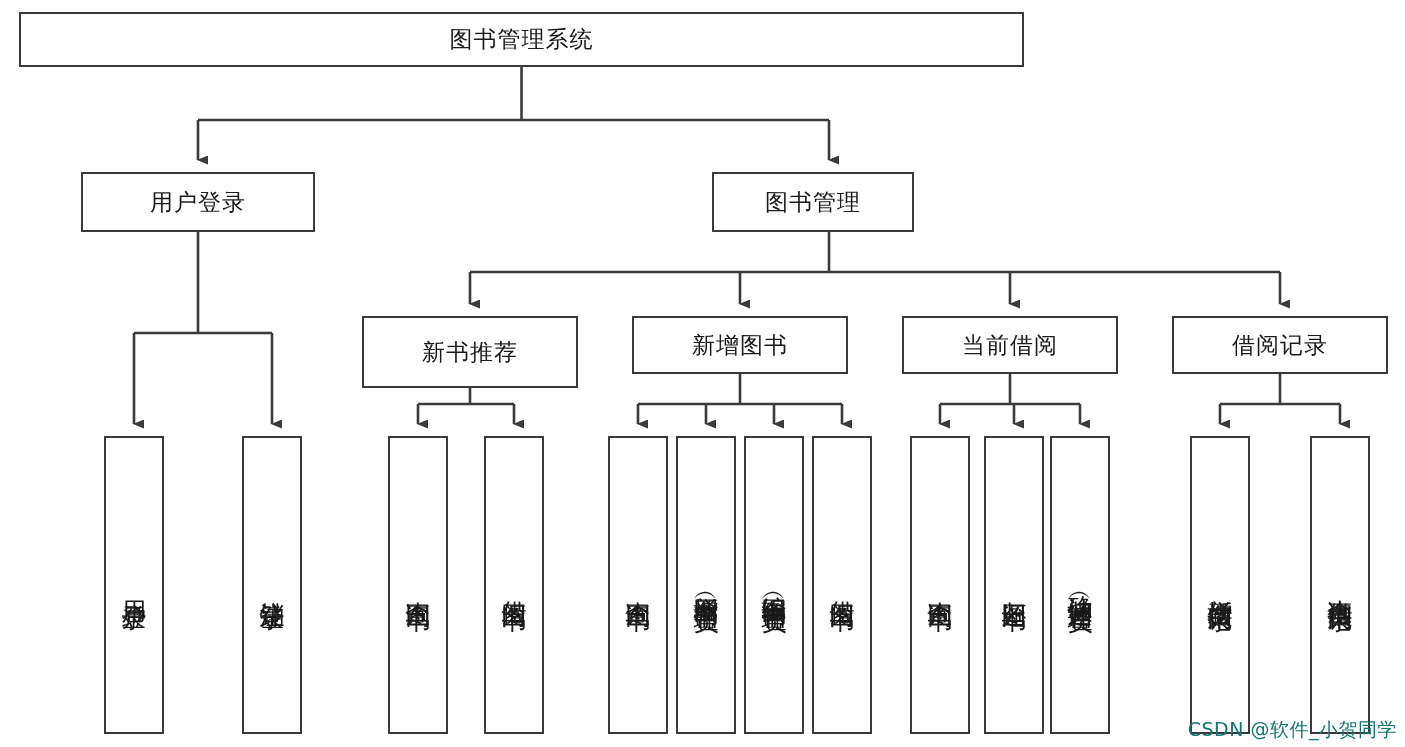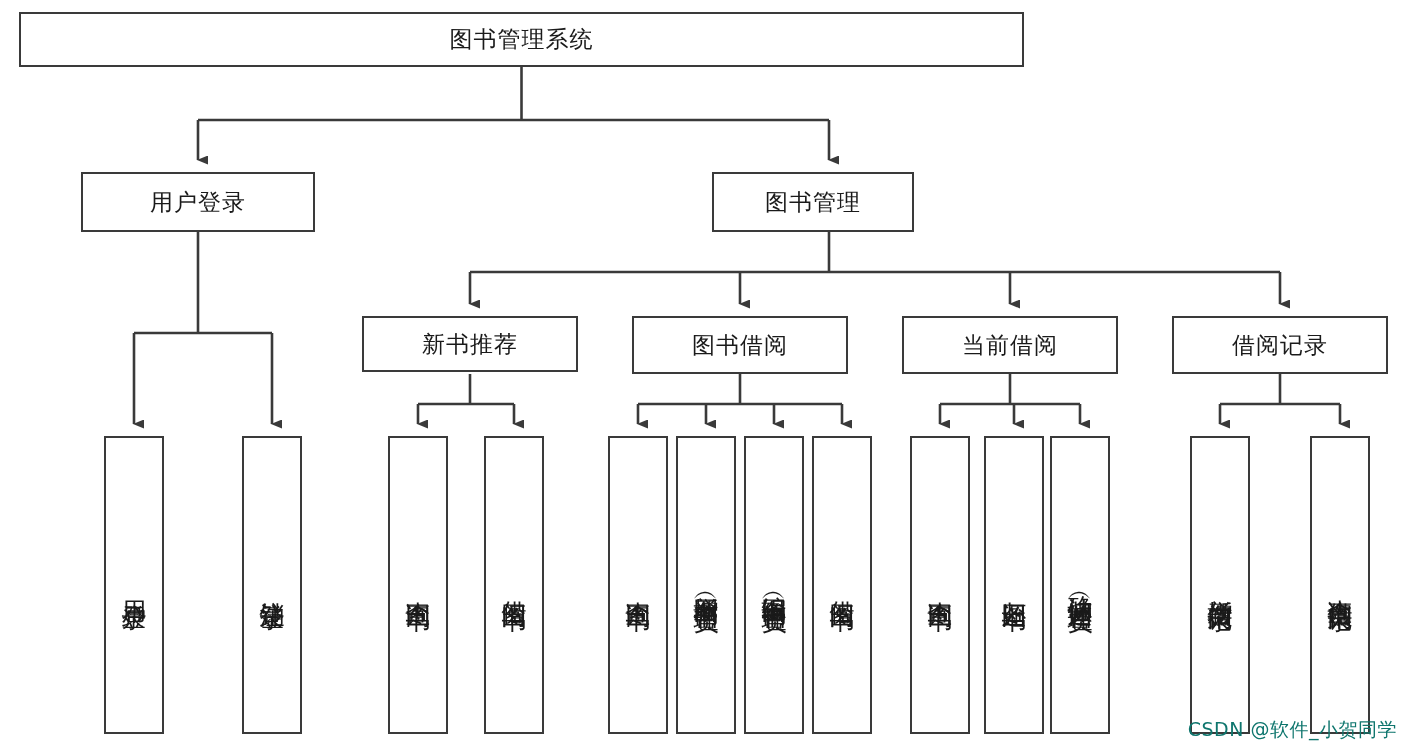--- a/index.html
+++ b/index.html
@@ -118,25 +118,25 @@
     <span>图书管理系统</span>
   </div>
 
   <div class="node h-label" style="left: 81px; top: 172px; width: 234px; height: 60px;">
     <span>用户登录</span>
   </div>
   <div class="node h-label" style="left: 712px; top: 172px; width: 202px; height: 60px;">
     <span>图书管理</span>
   </div>
 
-  <div class="node h-label" style="left: 362px; top: 316px; width: 216px; height: 56px;">
+  <div class="node h-label" style="left: 362px; top: 316px; width: 216px; height: 72px;">
     <span>新书推荐</span>
   </div>
   <div class="node h-label" style="left: 632px; top: 316px; width: 216px; height: 58px;">
-    <span>图书借阅</span>
+    <span>新增图书</span>
   </div>
   <div class="node h-label" style="left: 1172px; top: 316px; width: 216px; height: 58px;">
     <span>借阅记录</span>
   </div>
   <div class="node h-label" style="left: 902px; top: 316px; width: 216px; height: 58px;">
     <span>当前借阅</span>
   </div>
 
   <div class="node leaf" style="left: 104px; top: 436px; width: 60px; height: 298px;">
     <div class="leaf-inner">

